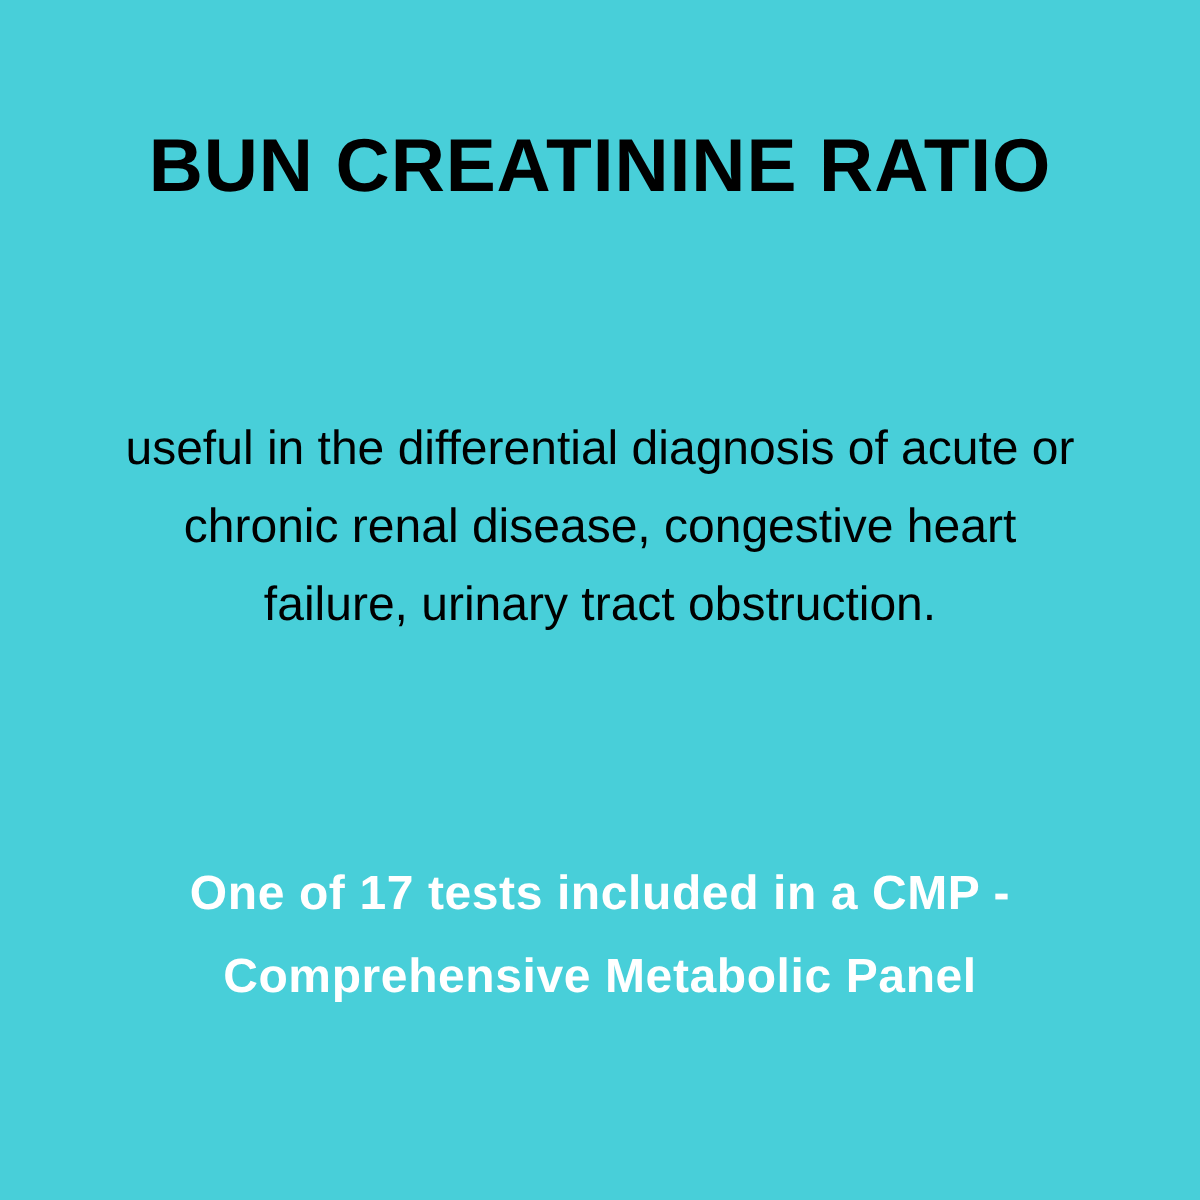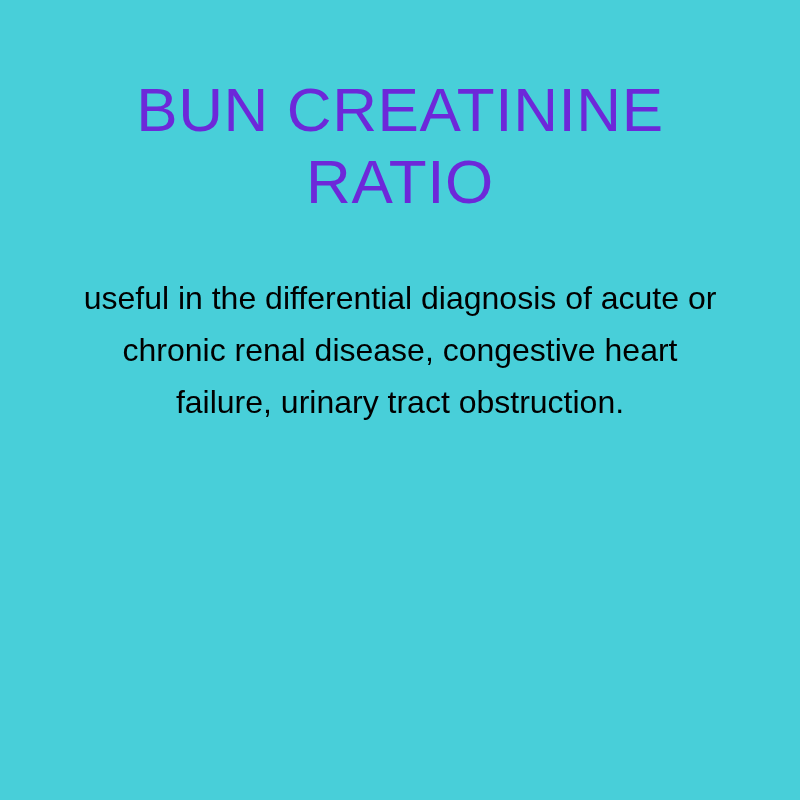--- a/index.html
+++ b/index.html
@@ -33,24 +33,24 @@
     position: absolute;
     left: 0;
     right: 0;
     top: 74px;
     padding: 0 86px;
     box-sizing: border-box;
   }
 
   .card-title {
     margin: 0;
-    color: #6d28d9;
+    color: #000000;
     font-family: "Liberation Sans", sans-serif;
-    font-size: 62px;
-    font-weight: normal;
+    font-size: 50px;
+    font-weight: bold;
     line-height: 72px;
     letter-spacing: 0.6px;
     text-transform: uppercase;
     white-space: normal;
   }
 
   
   .description-block {
     position: absolute;
     left: 0;
@@ -96,14 +96,17 @@
 <div class="card">
 
   <div class="title-block">
     <h1 class="card-title">BUN CREATININE RATIO</h1>
   </div>
 
   <div class="description-block">
     <p class="description-text">useful in the differential diagnosis of acute or chronic renal disease, congestive heart failure, urinary tract obstruction.</p>
   </div>
 
+  <div class="panel-note-block">
+    <p class="panel-note-text">One of 17 tests included in a CMP - Comprehensive Metabolic Panel</p>
+  </div>
 
 </div>
 
 </body></html>

